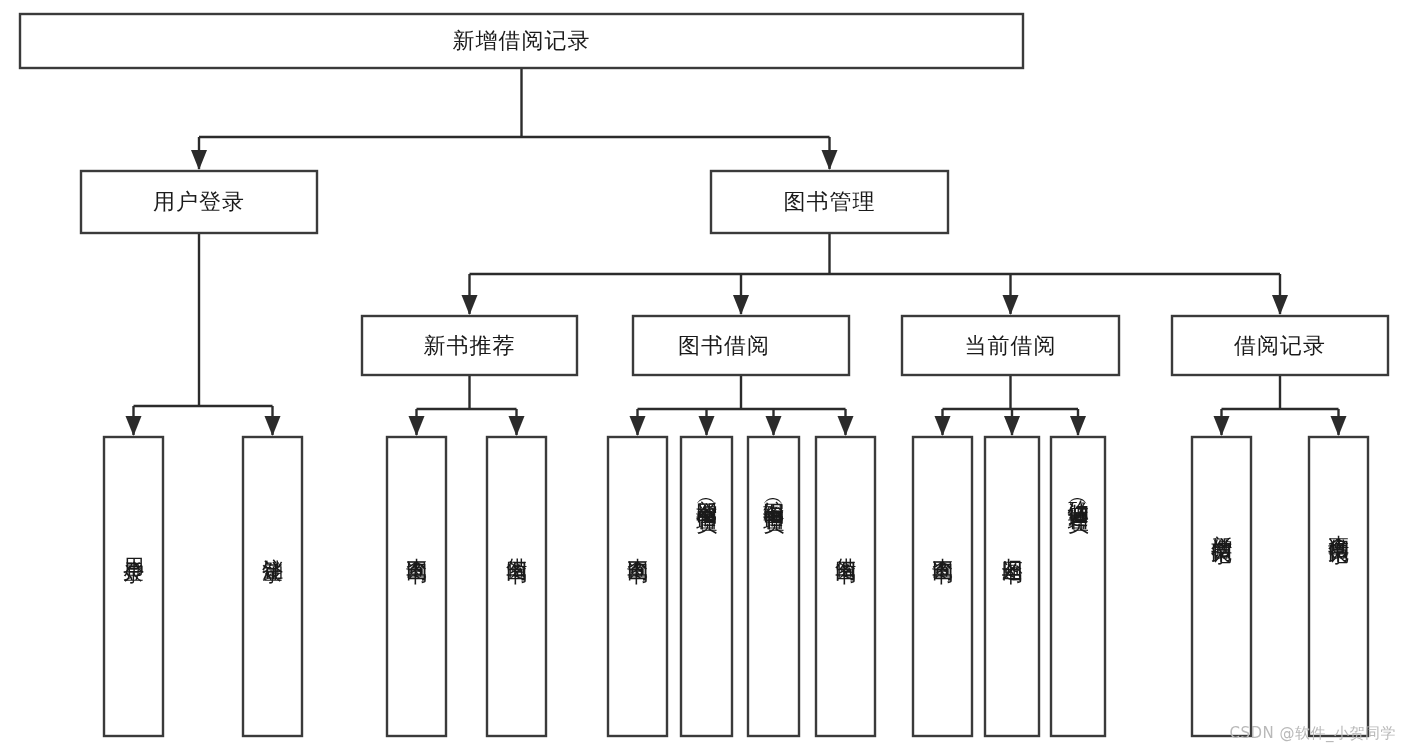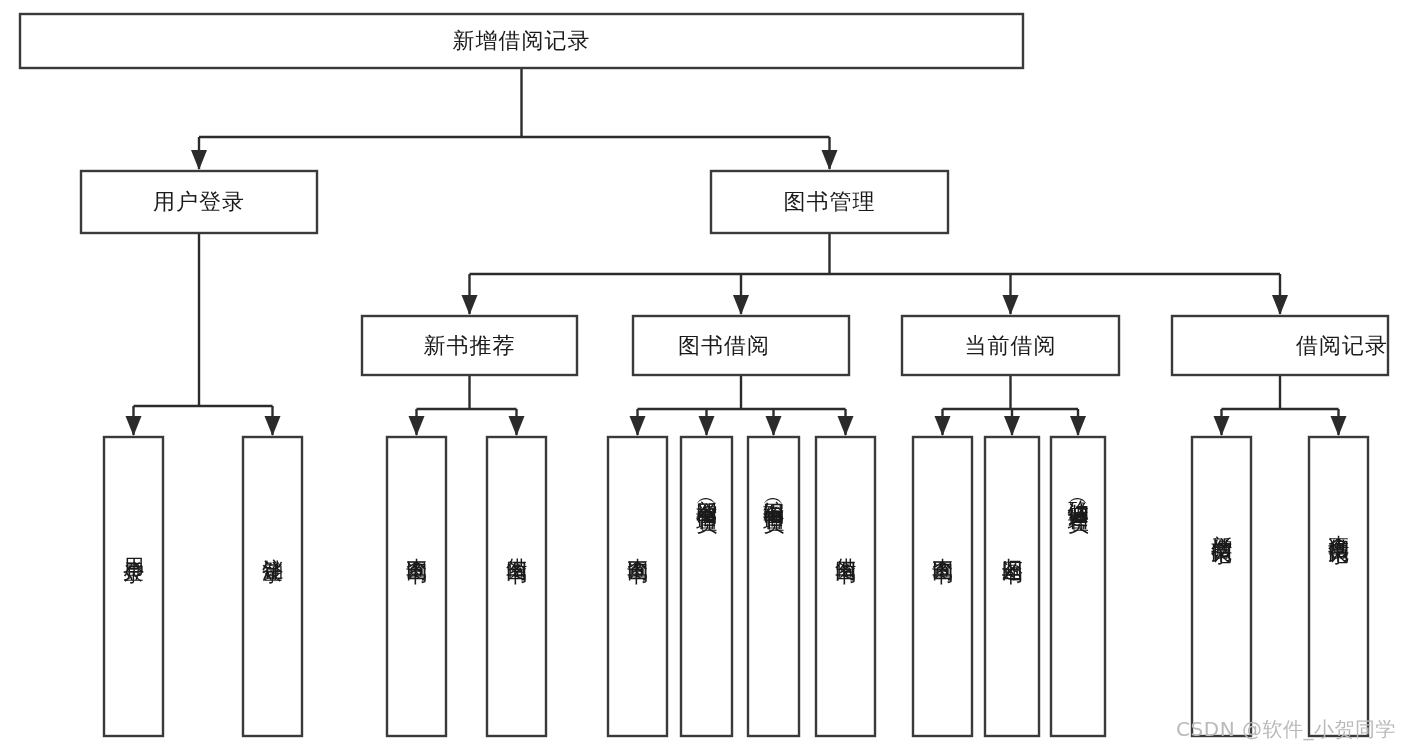--- a/index.html
+++ b/index.html
@@ -31,21 +31,21 @@
     fill: none;
   }
   .arrow-head {
     fill: #2b2b2b;
     stroke: none;
   }
   .watermark {
     position: absolute;
     right: 9px;
     bottom: 4px;
-    font-size: 20px;
+    font-size: 15px;
     color: #b9b9b9;
     font-family: "DejaVu Sans", "Liberation Sans", sans-serif;
     white-space: nowrap;
     letter-spacing: 0.5px;
   }
   .vlabel-wrap {
     position: absolute;
     display: flex;
     align-items: flex-start;
     justify-content: center;
@@ -173,21 +173,21 @@
       </div>
       <div class="hlabel-wrap" style="left: 362px; top: 316px; width: 215px; height: 59px;">
         <div class="hlabel-text">新书推荐</div>
       </div>
       <div class="hlabel-wrap" style="left: 633px; top: 316px; width: 182px; height: 59px;">
         <div class="hlabel-text">图书借阅</div>
       </div>
       <div class="hlabel-wrap" style="left: 902px; top: 316px; width: 217px; height: 59px;">
         <div class="hlabel-text">当前借阅</div>
       </div>
-      <div class="hlabel-wrap" style="left: 1172px; top: 316px; width: 216px; height: 59px; justify-content: flex-end;">
+      <div class="hlabel-wrap" style="left: 1172px; top: 316px; width: 216px; height: 59px;">
         <div class="hlabel-text">借阅记录</div>
       </div>
       <div class="vlabel-wrap" style="left: 104px; top: 437px; width: 59px; height: 299px; padding-top: 104px; box-sizing: border-box;">
         <div class="vlabel-text" style="font-size: 21px;">用户登录</div>
       </div>
       <div class="vlabel-wrap" style="left: 243px; top: 437px; width: 59px; height: 299px; padding-top: 104px; box-sizing: border-box;">
         <div class="vlabel-text" style="font-size: 21px;">注销登录</div>
       </div>
       <div class="vlabel-wrap" style="left: 387px; top: 437px; width: 59px; height: 299px; padding-top: 104px; box-sizing: border-box;">
         <div class="vlabel-text" style="font-size: 21px;">查询图书</div>

